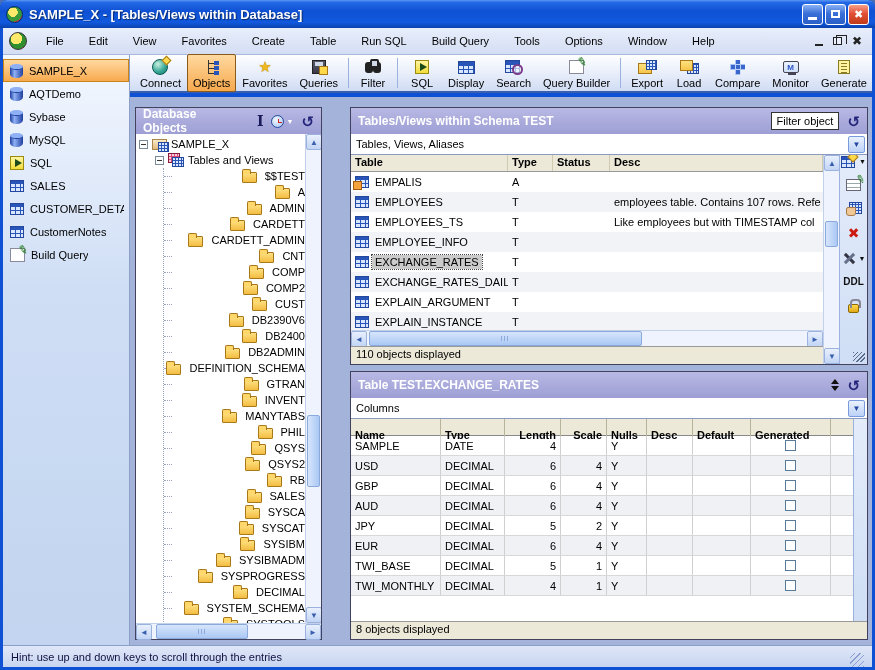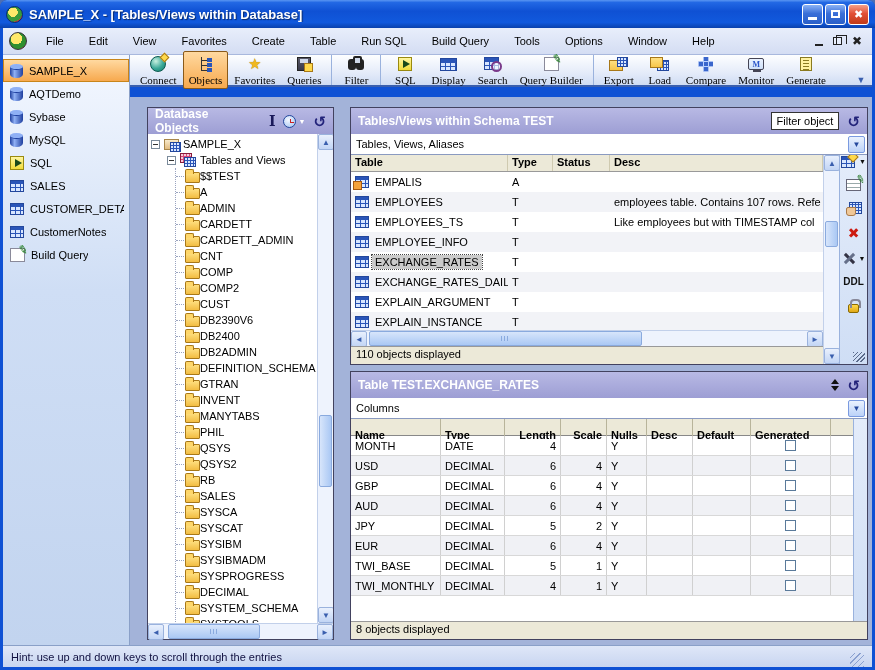--- a/index.html
+++ b/index.html
@@ -32,23 +32,23 @@
     background:radial-gradient(circle at 40% 35%,#ffe96a 0 40%,#2f8f2f 41% 75%,#b93b33 76%);
     border:1px solid #333; margin:0 8px 0 2px; flex:none; }
   .menu-item { padding:3px 11px; cursor:default; }
   .mdi-ctrls { margin-left:auto; display:flex; align-items:center; gap:10px; padding-right:6px; color:#222; }
   .mdi-min { width:8px; height:2px; background:#222; margin-top:8px; }
   .mdi-restore { width:9px; height:8px; border:1px solid #222; position:relative; background:#e8eefb; }
   .mdi-restore::before { content:""; position:absolute; top:-3px; left:2px; width:9px; height:8px; border:1px solid #222; border-bottom:none; }
   .mdi-close { font-weight:bold; font-size:12px; line-height:10px; }
 
   
-  .toolbar { position:absolute; top:55px; left:130px; right:3px; height:32px;
+  .toolbar { position:absolute; top:55px; left:130px; right:3px; height:38px;
     background:linear-gradient(180deg,#fdfeff,#e4ebf9 60%,#cfdcf3); border-bottom:2px solid #3a5fae;
-    display:flex; align-items:center; padding:0 4px;font-family:Liberation Serif, serif; }
+    display:flex; align-items:center; padding:0 4px; }
   .tbtn { display:flex; flex-direction:column; align-items:center; justify-content:center;
     min-width:40px; height:38px; padding:2px 5px 1px; border:1px solid transparent; border-radius:2px; gap:1px; }
   .tbtn.active { background:linear-gradient(180deg,#ffd9a0,#f7a94e); border:1px solid #8a5a1a; }
   .tbtn.sep { margin-left:9px; position:relative; }
   .tbtn.sep::before { content:""; position:absolute; left:-6px; top:3px; bottom:3px; width:1px; background:#9ab2dd; }
   .tbtn .lbl { font-size:11px; white-space:nowrap; }
   .tb-ic { height:18px; display:flex; align-items:center; justify-content:center; }
   .tb-chevron { margin-left:auto; width:14px; height:34px; display:flex; align-items:flex-end; justify-content:center;
     color:#3a5fae; font-size:9px; padding-bottom:2px; }
 
@@ -238,29 +238,29 @@
   .hd-btn { display:flex; align-items:center; }
   .filter-btn { background:#fff; border:1px solid #333; color:#000; font-weight:normal; font-size:11px;
     height:18px; padding:0 5px; display:flex; align-items:center; }
   .combo { height:21px; border-bottom:1px solid #8a9ac0; display:flex; align-items:center; flex:none; background:#fff; }
   .combo .cval { flex:1; padding:0 5px; white-space:nowrap; overflow:hidden; }
   .combo-btn { width:17px; height:17px; margin:1px 2px; border:1px solid #7a9ae0; border-radius:2px;
     background:linear-gradient(180deg,#eaf2fe,#bcd2f8); color:#23479c; font-size:8px;
     display:flex; align-items:center; justify-content:center; flex:none; }
 
   
-  .tree-panel { left:5px; top:10px; width:187px; bottom:5px;margin-left:12px; }
+  .tree-panel { left:5px; top:10px; width:187px; bottom:5px; }
   .tree-wrap { flex:1; display:flex; overflow:hidden; }
   .tree-body { flex:1; overflow:hidden; padding:2px 0 0 3px; background:#fff; }
   .tree-row { display:flex; align-items:center; height:16px; gap:4px; white-space:nowrap; }
   .twisty { width:9px; height:9px; border:1px solid #7a8a9a; background:#fff; position:relative; flex:none; }
   .twisty::before { content:""; position:absolute; left:1px; right:1px; top:3px; height:1px; background:#333; }
   .tree-group { margin-left:16px; }
   .tree-folders { margin-left:24px; border-left:1px dotted #9aa4c0; }
-  .tree-folder { display:flex; align-items:center; height:16px; gap:0; padding-left:9px; position:relative; white-space:nowrap; }
+  .tree-folder { display:flex; align-items:center; height:16px; gap:8px; padding-left:9px; position:relative; white-space:nowrap;justify-content:flex-end; }
   .tree-folder::before { content:""; position:absolute; left:0; top:8px; width:8px; border-top:1px dotted #9aa4c0; }
 
   
   .vsb { width:16px; flex:none; display:flex; flex-direction:column; background:#eef3fd; border-left:1px solid #c2d0ea; }
   .hsb { height:16px; flex:none; display:flex; background:#eef3fd; border-top:1px solid #c2d0ea; }
   .sb-btn { width:16px; height:16px; flex:none; background:linear-gradient(180deg,#e9f0fd,#c2d5f5);
     border:1px solid #9ab2dd; border-radius:2px; color:#3a5fae; font-size:8px;
     display:flex; align-items:center; justify-content:center; }
   .sb-track { flex:1; position:relative; }
   .sb-thumb { position:absolute; background:linear-gradient(90deg,#d7e5fb,#aac8f4); border:1px solid #8aaade; border-radius:2px; }
@@ -896,21 +896,21 @@
             <span class="th w-len" style="text-align:right">Length</span>
             <span class="th w-scale" style="text-align:right">Scale</span>
             <span class="th w-nulls">Nulls</span>
             <span class="th w-desc">Desc</span>
             <span class="th w-def">Default</span>
             <span class="th w-gen" style="text-align:left">Generated</span>
           </div>
           <div>
 
               <div class="crow">
-                <span class="ccell w-name">MONTH</span>
+                <span class="ccell w-name">SAMPLE</span>
                 <span class="ccell w-type">DATE</span>
                 <span class="ccell w-len num">4</span>
                 <span class="ccell w-scale num"></span>
                 <span class="ccell w-nulls">Y</span>
                 <span class="ccell w-desc"></span>
                 <span class="ccell w-def"></span>
                 <span class="ccell w-gen">
                   <span class="checkbox"></span>
                 </span>
               </div>

